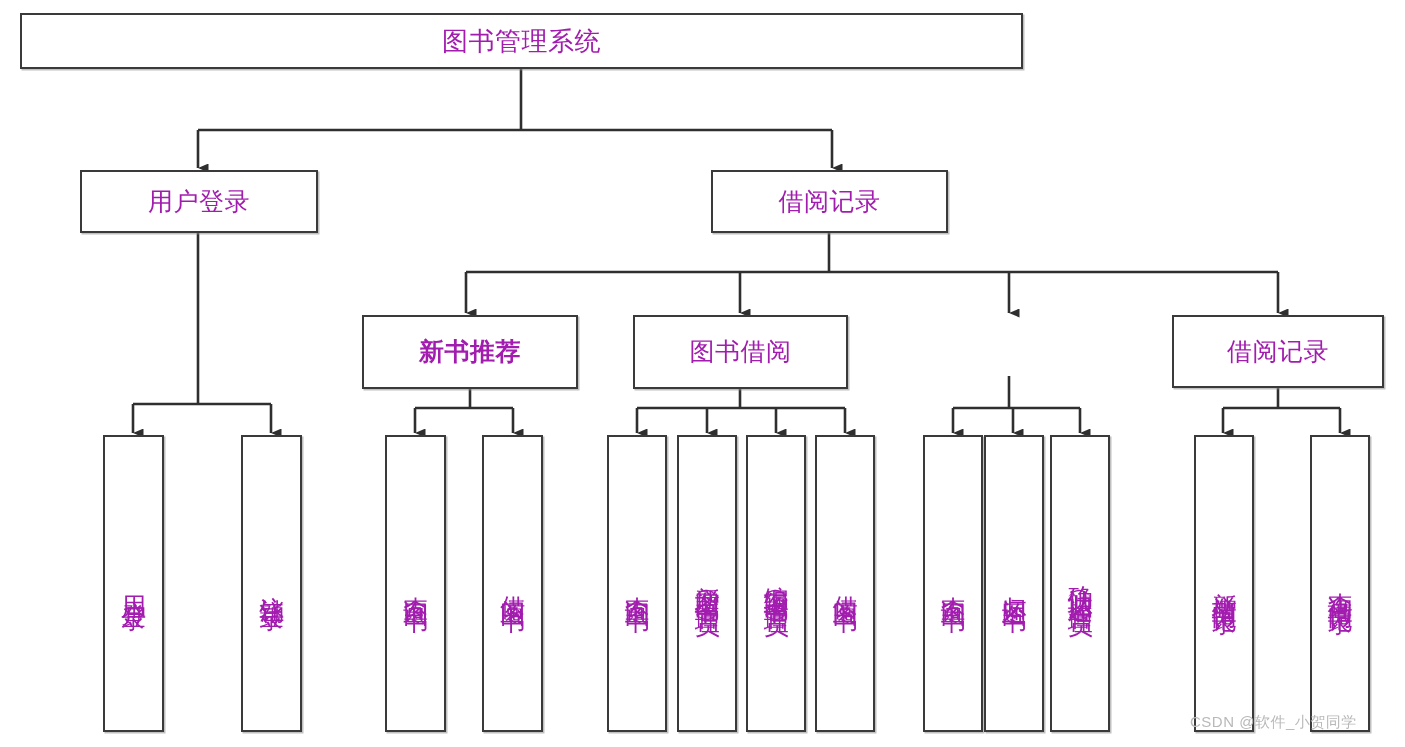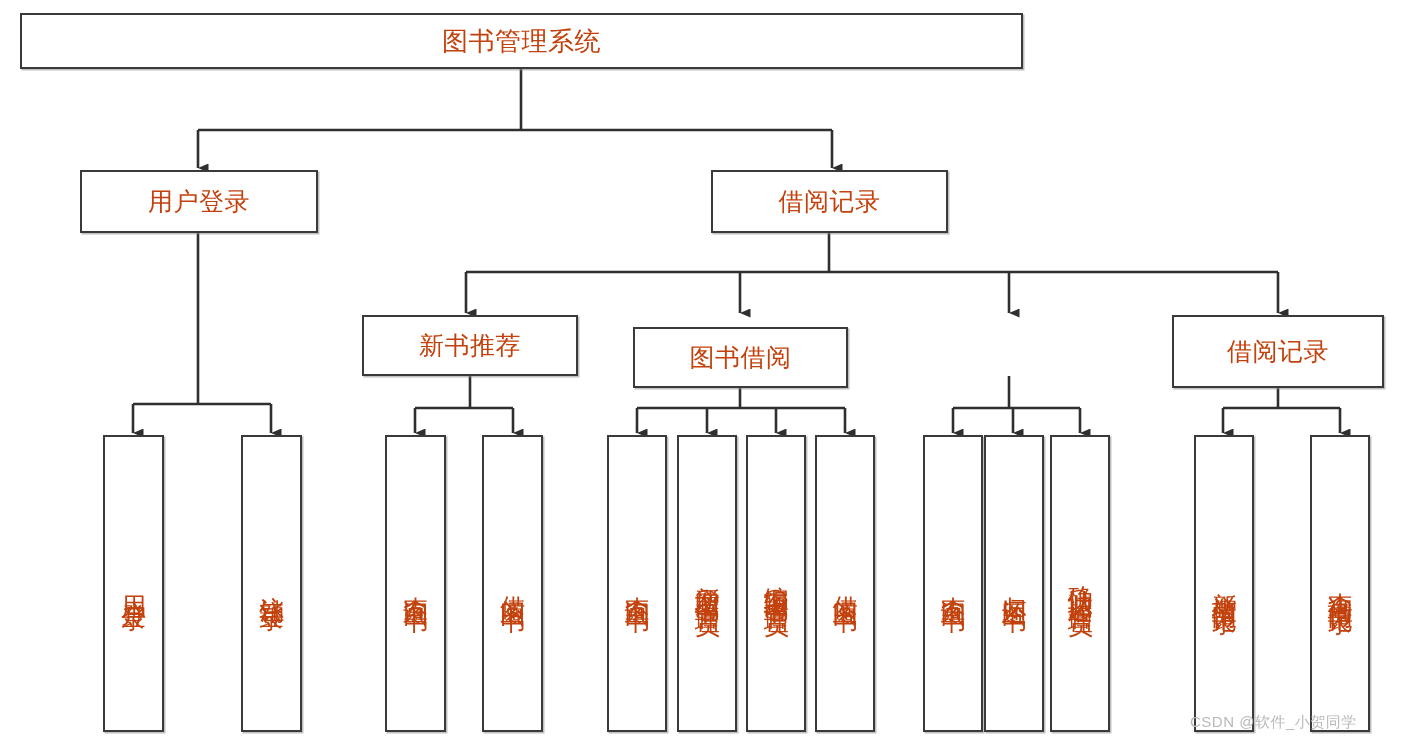--- a/index.html
+++ b/index.html
@@ -27,21 +27,21 @@
     pointer-events: none;
   }
   .node {
     position: absolute;
     box-sizing: border-box;
     background: #ffffff;
     border: 2.5px solid #3a3a3a;
     display: flex;
     align-items: center;
     justify-content: center;
-    color: #c2410c;
+    color: #a21caf;
     box-shadow: 1.5px 1.5px 0 rgba(140,140,140,0.55);
   }
   .node .label {
     display: block;
     text-align: center;
     line-height: 1.18;
     letter-spacing: 0.5px;
   }
   .node.horizontal .label {
     font-size: 25px;
@@ -123,24 +123,24 @@
     <span class="label">图书管理系统</span>
   </div>
 
   <div class="node horizontal" style="left:80px; top:170px; width:238px; height:63px;">
     <span class="label">用户登录</span>
   </div>
   <div class="node horizontal" style="left:711px; top:170px; width:237px; height:63px;">
     <span class="label">借阅记录</span>
   </div>
 
-  <div class="node horizontal" style="left:362px; top:315px; width:216px; height:61px;">
+  <div class="node horizontal" style="left:362px; top:315px; width:216px; height:74px;font-weight:bold;">
     <span class="label">新书推荐</span>
   </div>
-  <div class="node horizontal" style="left:633px; top:315px; width:215px; height:61px;margin-top:12px;">
+  <div class="node horizontal" style="left:633px; top:315px; width:215px; height:74px;">
     <span class="label">图书借阅</span>
   </div>
   <div class="node horizontal" style="left:1172px; top:315px; width:212px; height:73px;">
     <span class="label">借阅记录</span>
   </div>
 
   <div class="node vertical" style="left:103px; top:435px; width:61px; height:297px;">
     <span class="label">用户登录</span>
   </div>
   <div class="node vertical" style="left:241px; top:435px; width:61px; height:297px;">

